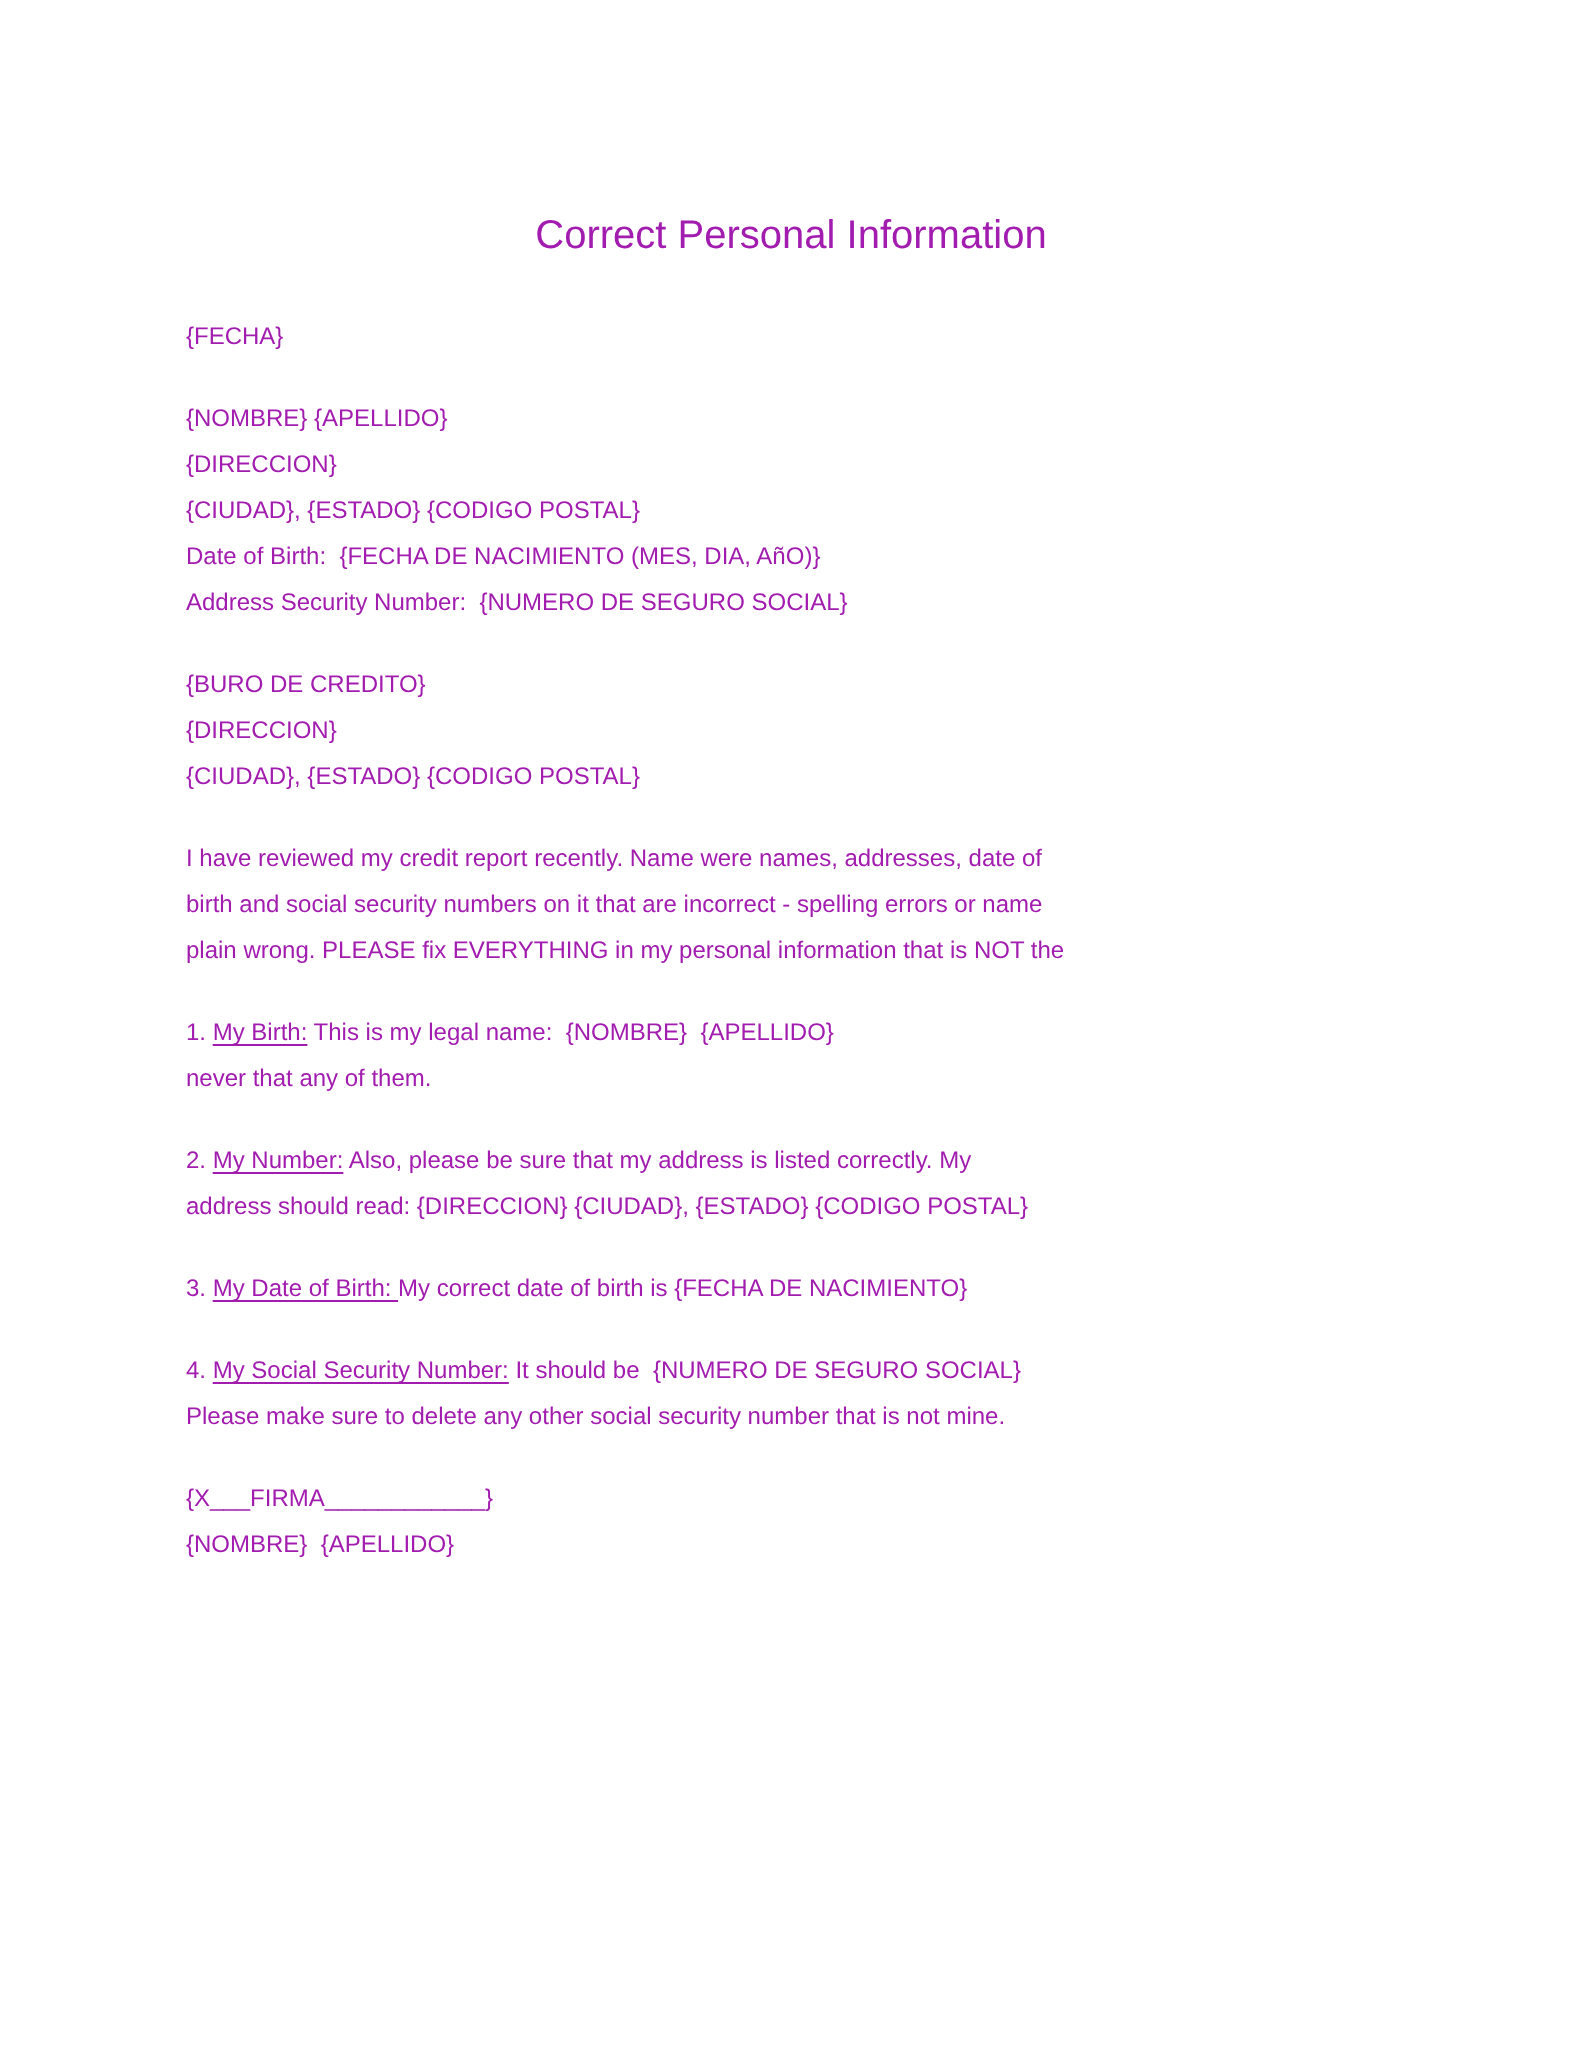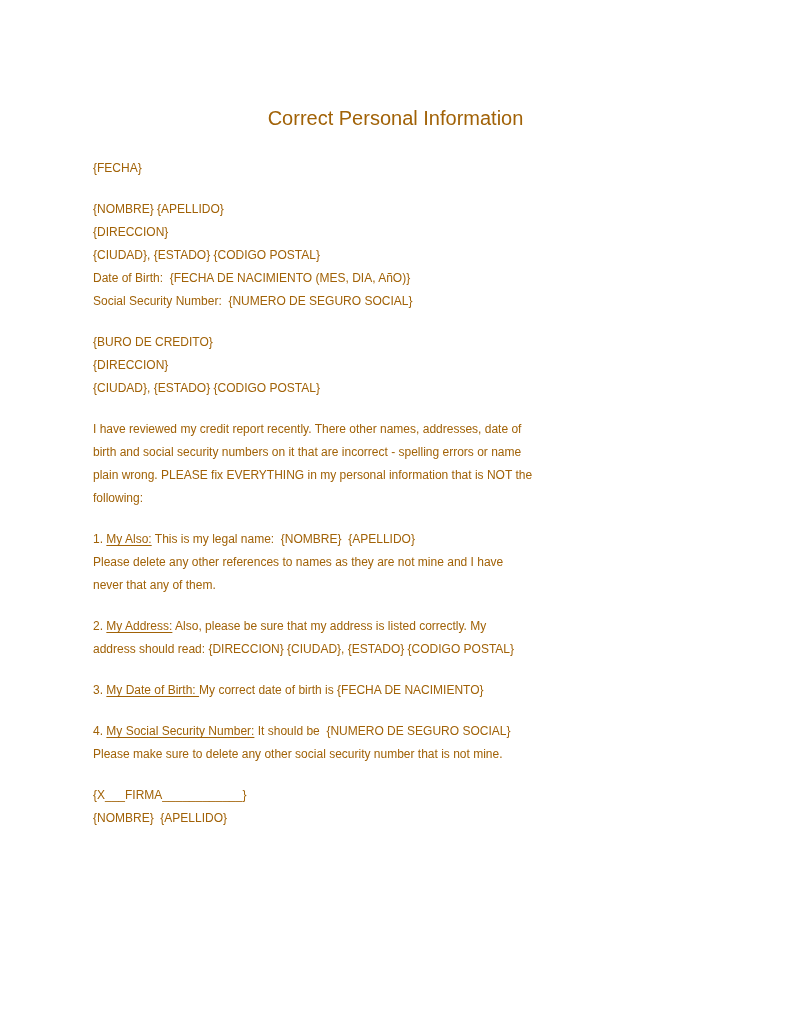--- a/index.html
+++ b/index.html
@@ -7,21 +7,21 @@
     padding: 0;
     background: #ffffff;
   }
   .page {
     width: 791px;
     height: 1024px;
     background: #ffffff;
     box-sizing: border-box;
     padding: 104px 93px 0 93px;
     font-family: "Liberation Sans", "DejaVu Sans", sans-serif;
-    color: #a16207;
+    color: #a21caf;
     overflow: hidden;
   }
   .doc-title {
     font-size: 20px;
     line-height: 28px;
     text-align: center;
     font-weight: 400;
     margin: 0 0 25px 0;
     white-space: pre;
   }
@@ -48,44 +48,42 @@
 
   <div class="block">
     <div class="line">{FECHA}</div>
   </div>
 
   <div class="block">
     <div class="line">{NOMBRE} {APELLIDO}</div>
     <div class="line">{DIRECCION}</div>
     <div class="line">{CIUDAD}, {ESTADO} {CODIGO POSTAL}</div>
     <div class="line">Date of Birth:  {FECHA DE NACIMIENTO (MES, DIA, AñO)}</div>
-    <div class="line">Social Security Number:  {NUMERO DE SEGURO SOCIAL}</div>
+    <div class="line">Address Security Number:  {NUMERO DE SEGURO SOCIAL}</div>
   </div>
 
   <div class="block">
     <div class="line">{BURO DE CREDITO}</div>
     <div class="line">{DIRECCION}</div>
     <div class="line">{CIUDAD}, {ESTADO} {CODIGO POSTAL}</div>
   </div>
 
   <div class="block">
-    <div class="line">I have reviewed my credit report recently. There other names, addresses, date of</div>
+    <div class="line">I have reviewed my credit report recently. Name were names, addresses, date of</div>
     <div class="line">birth and social security numbers on it that are incorrect - spelling errors or name</div>
     <div class="line">plain wrong. PLEASE fix EVERYTHING in my personal information that is NOT the</div>
-    <div class="line">following:</div>
   </div>
 
   <div class="block">
-    <div class="line"><span class="run">1. </span><span class="run u">My Also:</span><span class="run"> This is my legal name:  {NOMBRE}  {APELLIDO}</span></div>
-    <div class="line">Please delete any other references to names as they are not mine and I have</div>
+    <div class="line"><span class="run">1. </span><span class="run u">My Birth:</span><span class="run"> This is my legal name:  {NOMBRE}  {APELLIDO}</span></div>
     <div class="line">never that any of them.</div>
   </div>
 
   <div class="block">
-    <div class="line"><span class="run">2. </span><span class="run u">My Address:</span><span class="run"> Also, please be sure that my address is listed correctly. My</span></div>
+    <div class="line"><span class="run">2. </span><span class="run u">My Number:</span><span class="run"> Also, please be sure that my address is listed correctly. My</span></div>
     <div class="line">address should read: {DIRECCION} {CIUDAD}, {ESTADO} {CODIGO POSTAL}</div>
   </div>
 
   <div class="block">
     <div class="line"><span class="run">3. </span><span class="run u">My Date of Birth: </span><span class="run">My correct date of birth is {FECHA DE NACIMIENTO}</span></div>
   </div>
 
   <div class="block">
     <div class="line"><span class="run">4. </span><span class="run u">My Social Security Number:</span><span class="run"> It should be  {NUMERO DE SEGURO SOCIAL}</span></div>
     <div class="line">Please make sure to delete any other social security number that is not mine.</div>

